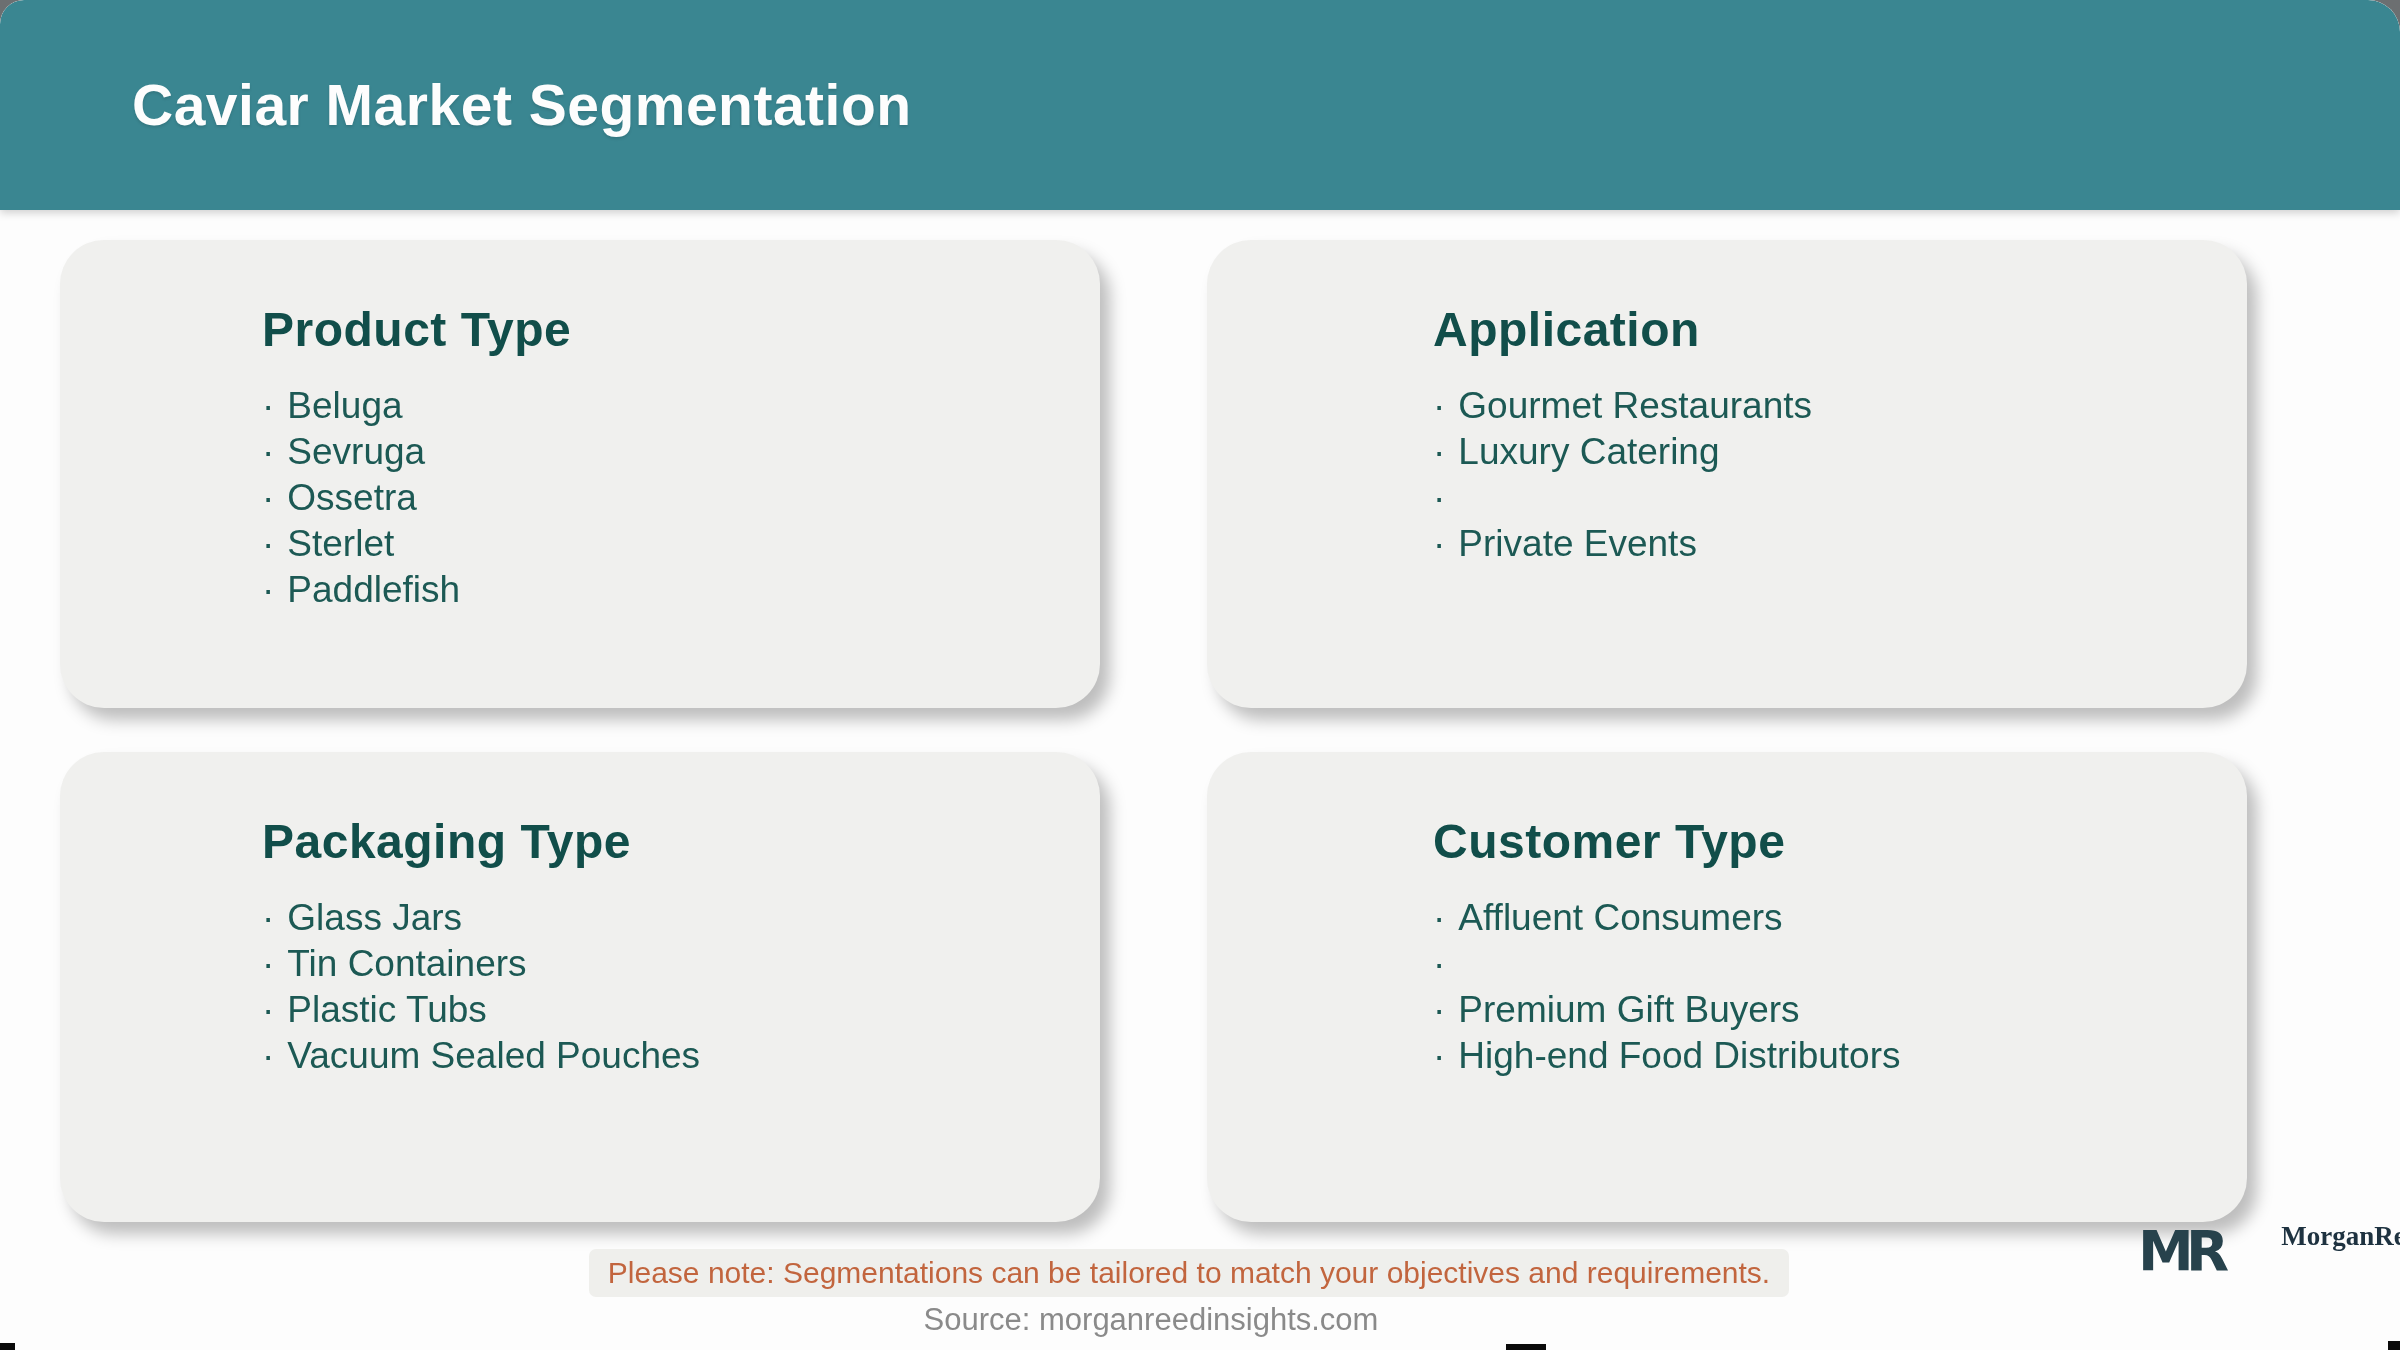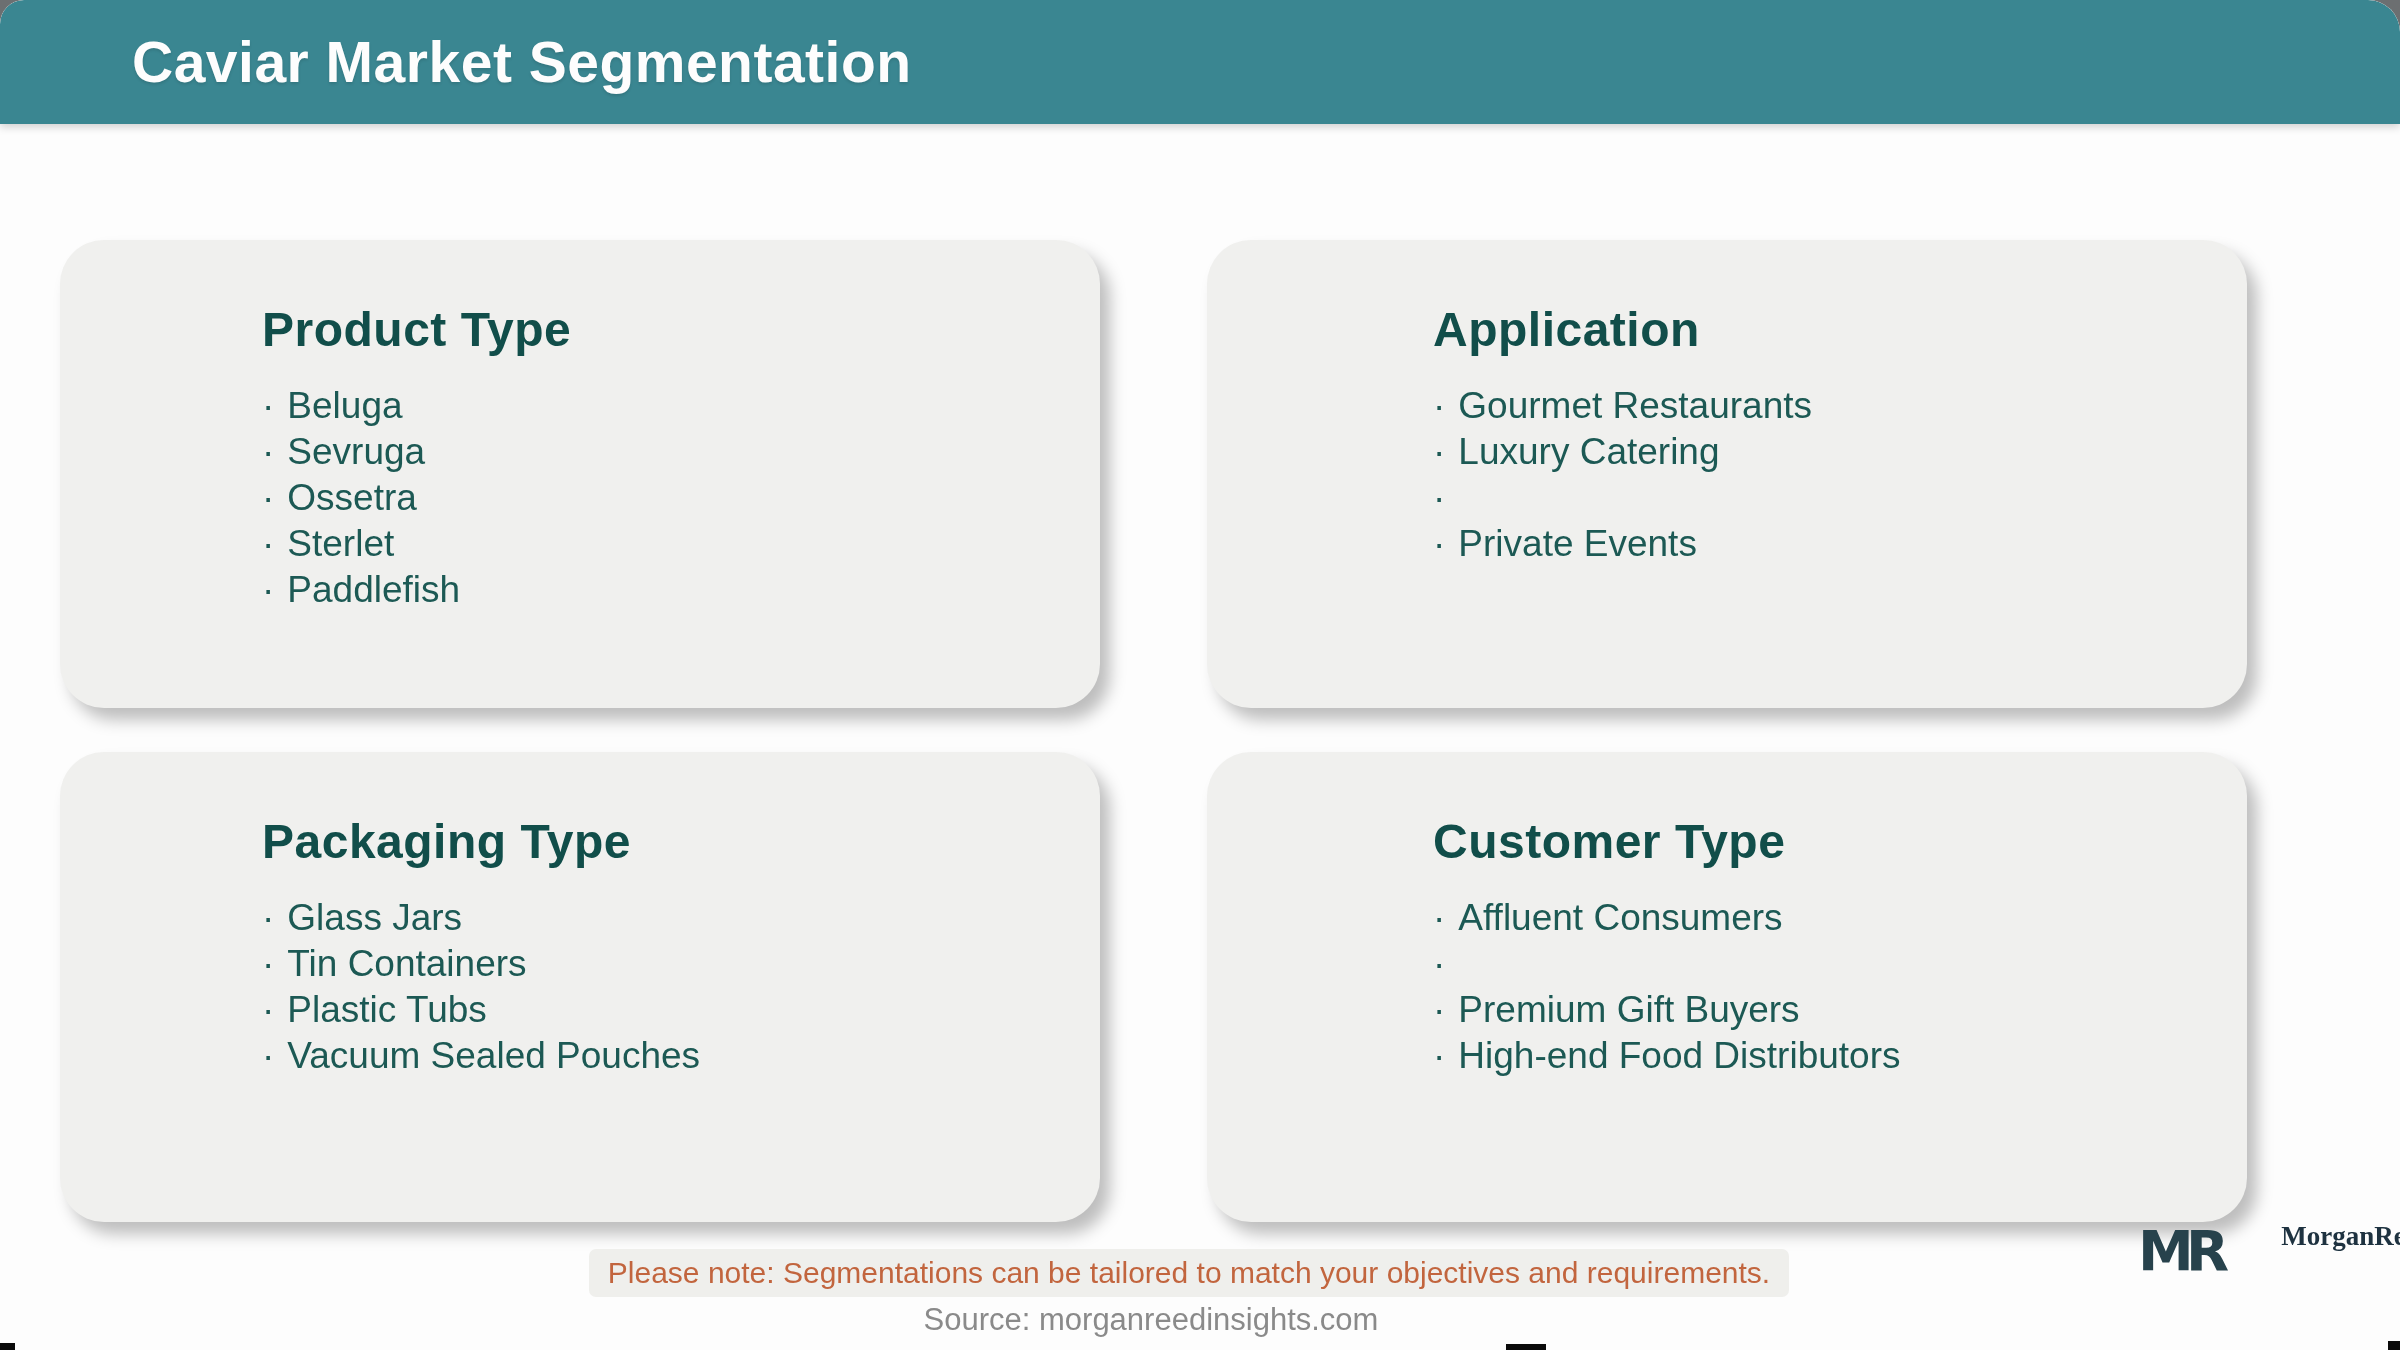--- a/index.html
+++ b/index.html
@@ -11,21 +11,21 @@
   }
   .slide{
     position:absolute;inset:0;
     background:var(--page-bg,#fdfdfd);
     border-top-left-radius:24px;
     border-top-right-radius:32px;
     overflow:hidden;
   }
   
   .header{
-    position:absolute;left:0;top:0;right:0;height:124px;
+    position:absolute;left:0;top:0;right:0;height:210px;
     background:var(--header-teal,#3a8691);
     border-top-left-radius:24px;
     border-top-right-radius:32px;
     box-shadow:0 3px 8px rgba(0,0,0,0.18);
     display:flex;align-items:center;
   }
   .header h1{
     margin:0 0 0 132px;
     font-size:57px;font-weight:700;letter-spacing:0.5px;
     color:#fdfdfd;

